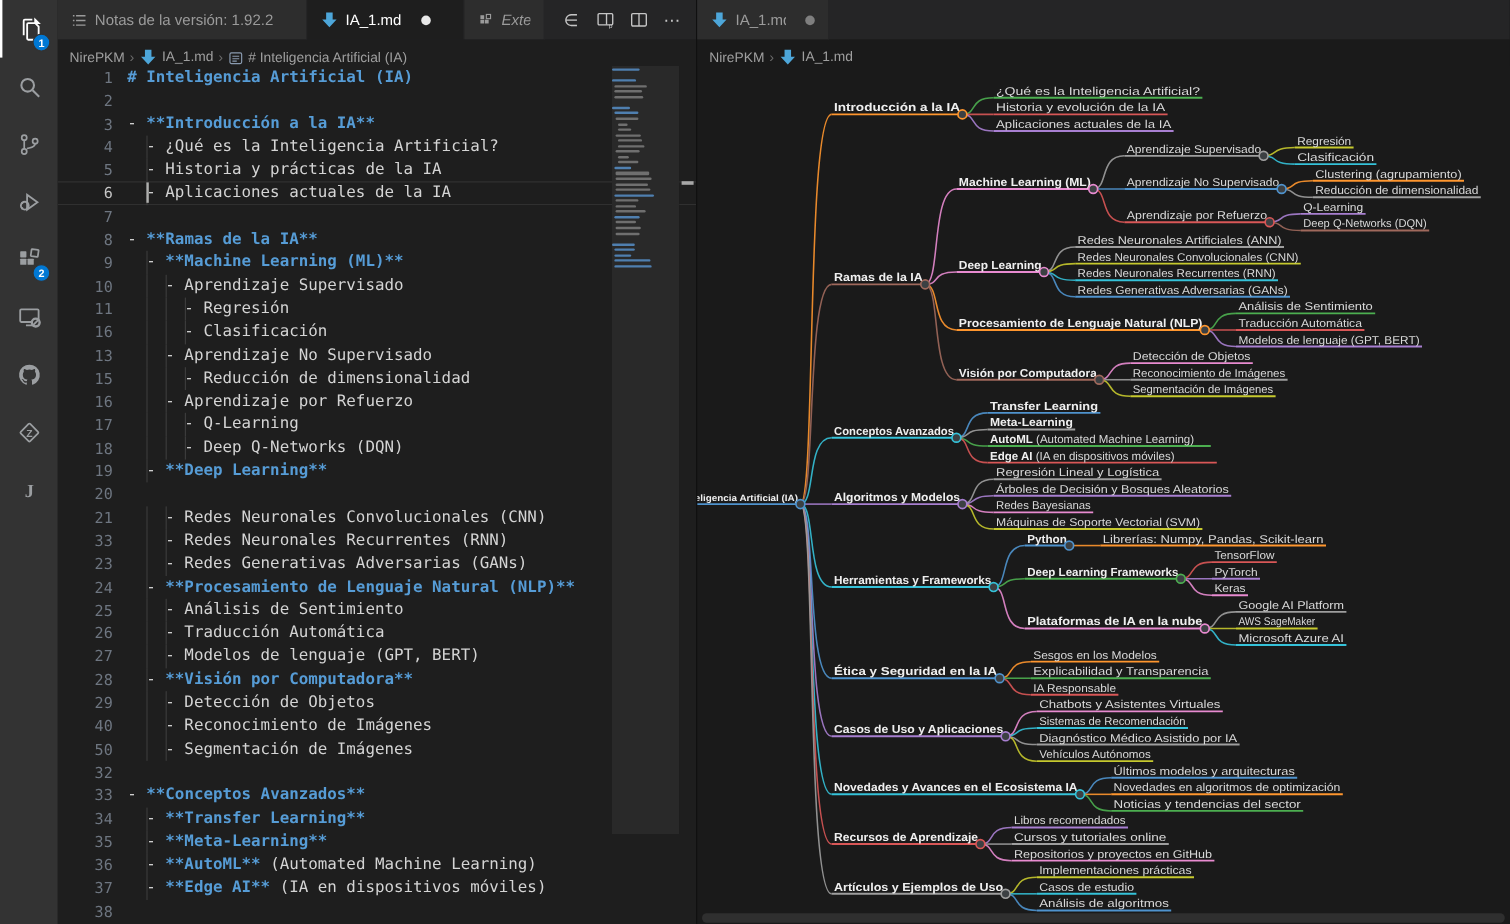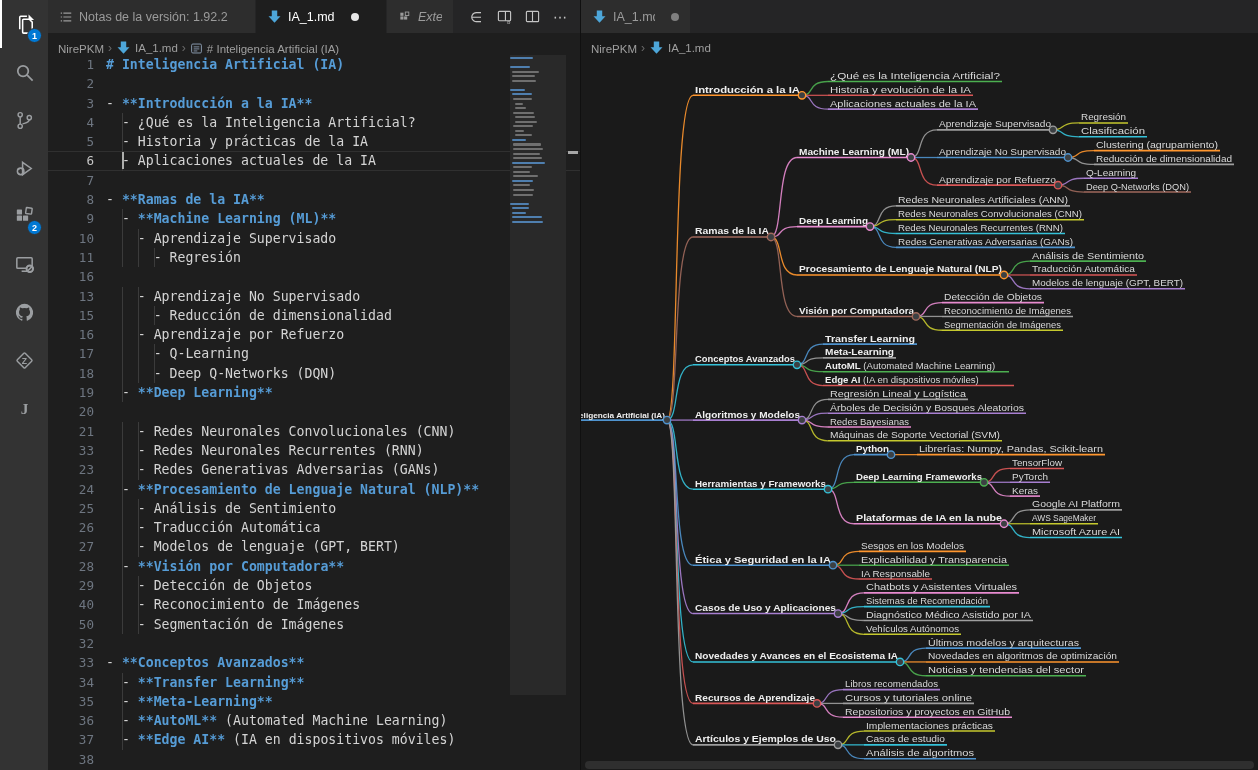--- a/index.html
+++ b/index.html
@@ -264,20 +264,21 @@
       <div class="code-line">
         <div class="line-number">10</div>
         <div class="line-content"><span class="indent-guide" style="left: 15.9px;"></span><span class="indent-guide" style="left: 31.8px;"></span><span>    - Aprendizaje Supervisado</span></div>
       </div>
       <div class="code-line">
         <div class="line-number">11</div>
         <div class="line-content"><span class="indent-guide" style="left: 15.9px;"></span><span class="indent-guide" style="left: 31.8px;"></span><span class="indent-guide" style="left: 47.7px;"></span><span>      - Regresión</span></div>
       </div>
       <div class="code-line">
         <div class="line-number">16</div>
+        <div class="line-content"><span class="indent-guide" style="left: 15.9px;"></span><span class="indent-guide" style="left: 31.8px;"></span><span class="indent-guide" style="left: 47.7px;"></span><span>      - Clasificación</span></div>
       </div>
       <div class="code-line">
         <div class="line-number">13</div>
         <div class="line-content"><span class="indent-guide" style="left: 15.9px;"></span><span class="indent-guide" style="left: 31.8px;"></span><span>    - Aprendizaje No Supervisado</span></div>
       </div>
       <div class="code-line">
         <div class="line-number">15</div>
         <div class="line-content"><span class="indent-guide" style="left: 15.9px;"></span><span class="indent-guide" style="left: 31.8px;"></span><span class="indent-guide" style="left: 47.7px;"></span><span>      - Reducción de dimensionalidad</span></div>
       </div>
       <div class="code-line">

